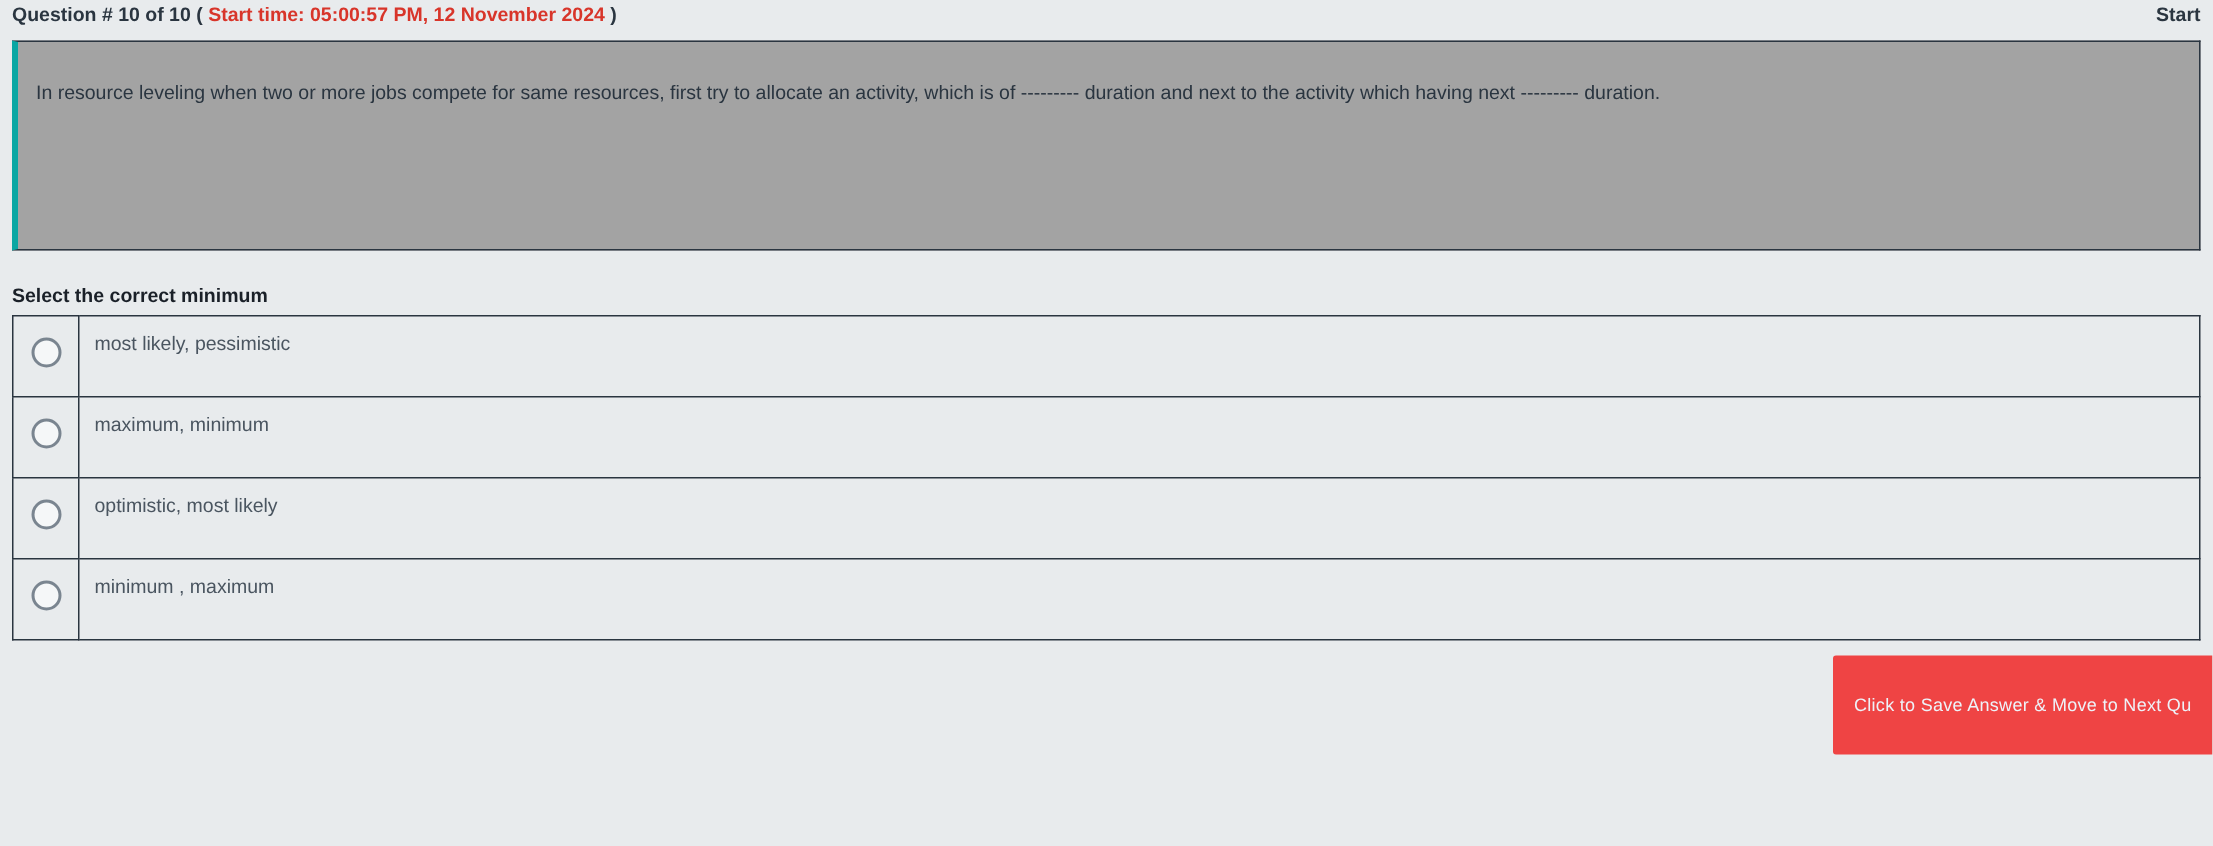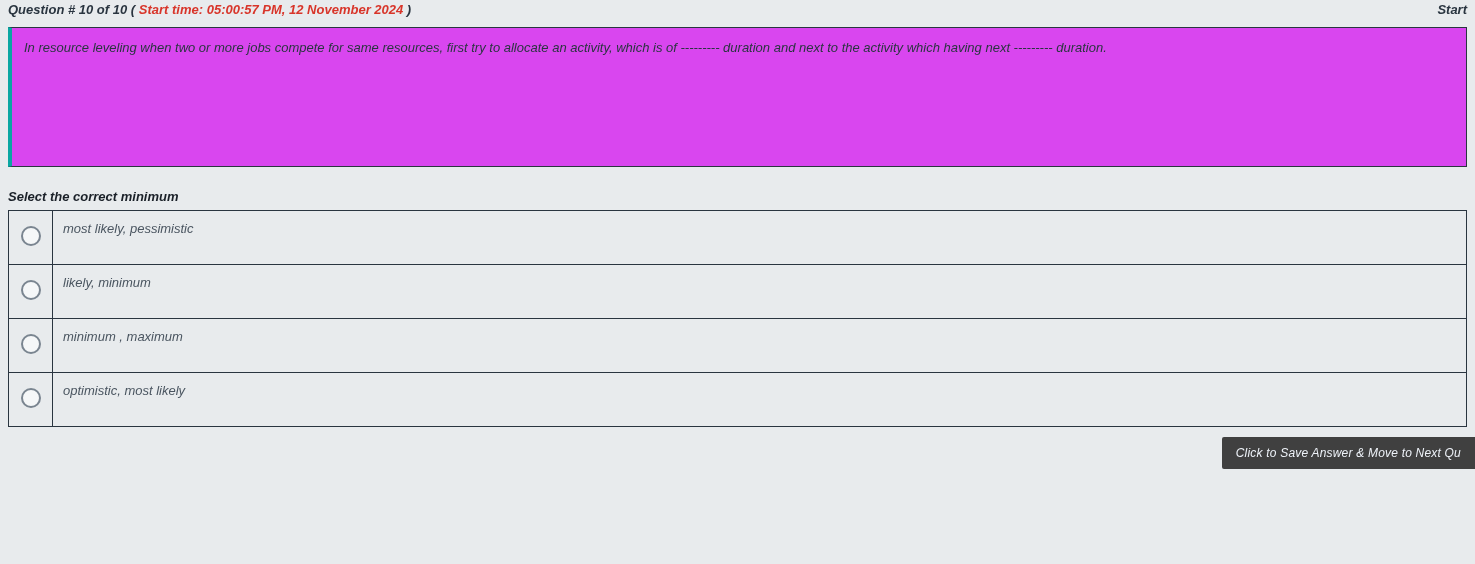--- a/index.html
+++ b/index.html
@@ -1,19 +1,18 @@
 <!DOCTYPE html>
 <html><head>
   <meta charset="utf-8">
   <style>
     * {
       margin: 0;
       padding: 0;
       box-sizing: border-box;
-      font-style: italic;
     }
     body {
       font-family: Arial, Helvetica, sans-serif;
       background: #e8ebed;
       width: 1475px;
       height: 564px;
       overflow: hidden;
       color: #2a3540;
     }
     .header-row {
@@ -26,22 +25,22 @@
       color: #2a3540;
     }
     .header-row .start-time {
       color: #d8352a;
       font-weight: 700;
     }
     .question-box {
       margin: 4px 8px 18px 8px;
       border: 1px solid #2a3540;
       border-left: 4px solid #0aa7a3;
-      background: #d946ef;
-      padding: 10px 12px;
+      background: #a3a3a3;
+      padding: 24px 12px;
       min-height: 140px;
       font-size: 13px;
       color: #2a3540;
       line-height: 1.5;
     }
     .select-label {
       font-weight: 700;
       font-size: 13px;
       color: #1a2028;
       padding: 4px 8px 6px 8px;
@@ -75,24 +74,24 @@
       background: #f5f7f8;
       cursor: pointer;
     }
     .footer-row {
       display: flex;
       justify-content: flex-end;
       padding: 10px 0 0 0;
       margin-right: 0;
     }
     .save-btn {
-      background: #404040;
+      background: #ef4444;
       color: #eef2f8;
       border: none;
-      padding: 9px 14px;
+      padding: 26px 14px;
       font-size: 12px;
       cursor: pointer;
       border-radius: 2px 0 0 2px;
       letter-spacing: 0.2px;
     }
   </style>
 </head>
 <body>
 
 <div class="header-row">
@@ -116,37 +115,37 @@
     </td>
     <td class="text-cell">
       <span>most likely, pessimistic</span>
     </td>
   </tr>
   <tr>
     <td class="radio-cell">
       <span class="radio-circle"></span>
     </td>
     <td class="text-cell">
-      <span>likely, minimum</span>
+      <span>maximum, minimum</span>
+    </td>
+  </tr>
+  <tr>
+    <td class="radio-cell">
+      <span class="radio-circle"></span>
+    </td>
+    <td class="text-cell">
+      <span>optimistic, most likely</span>
     </td>
   </tr>
   <tr>
     <td class="radio-cell">
       <span class="radio-circle"></span>
     </td>
     <td class="text-cell">
       <span>minimum , maximum</span>
     </td>
   </tr>
-  <tr>
-    <td class="radio-cell">
-      <span class="radio-circle"></span>
-    </td>
-    <td class="text-cell">
-      <span>optimistic, most likely</span>
-    </td>
-  </tr>
 </tbody>
   </table>
 
 <div class="footer-row">
   <button class="save-btn">Click to Save Answer &amp; Move to Next Qu</button>
 </div>
 
 </body></html>

